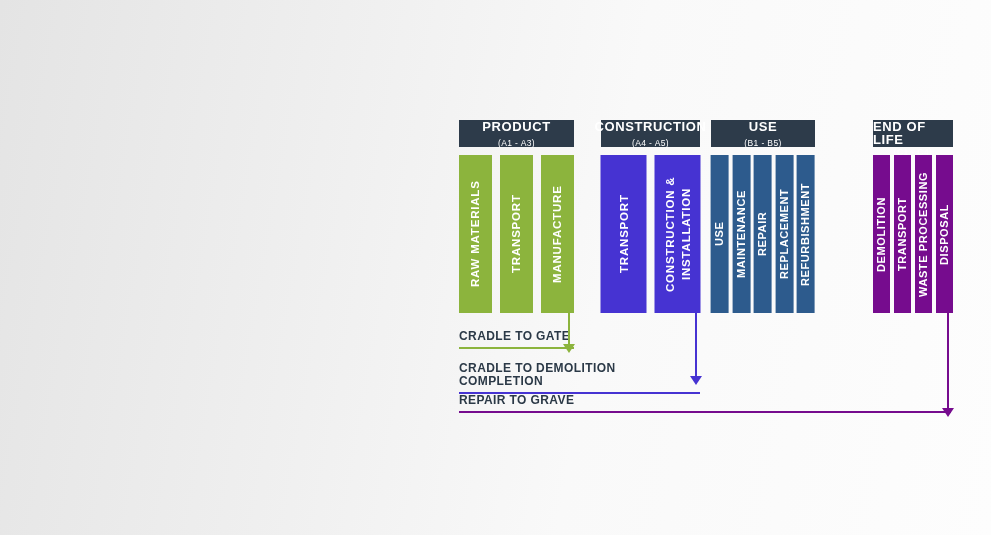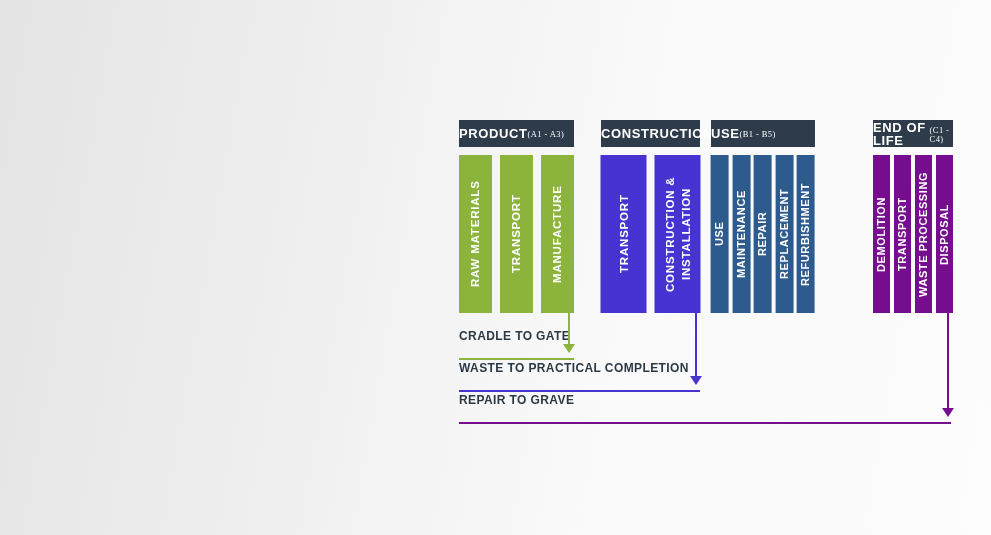--- a/index.html
+++ b/index.html
@@ -24,25 +24,25 @@
   .section{position:absolute;top:120px;}
   .section.product{left:459px;width:115px;}
   .section.construction{left:586px;width:114px;padding-left:15px;}
   .section.use{left:711px;width:104px;}
   .section.eol{left:838px;width:115px;padding-left:35px;}
 
   .sec-header{
     height:27px;
     background:var(--c-header);
     color:#ffffff;
-    display:flex;flex-direction:row;align-items:center;justify-content:flex-start;
+    display:flex;flex-direction:column;align-items:center;justify-content:space-between;
     line-height:1;
   }
   .sec-title{font-size:13px;font-weight:bold;letter-spacing:.6px;}
-  .sec-range{font-size:8.5px;margin-top:2px;letter-spacing:.4px;font-family:Liberation Serif, serif;}
+  .sec-range{font-size:8.5px;margin-top:2px;letter-spacing:.4px;}
 
   .bars{display:flex;margin-top:8px;height:158px;}
   .product .bars,.construction .bars{gap:8px;}
   .use .bars,.eol .bars{gap:4px;}
 
   .bar{
     flex:1;
     color:#ffffff;
     display:flex;align-items:center;justify-content:center;
     writing-mode:vertical-rl;
@@ -59,21 +59,21 @@
   .eol .bar{background:var(--c-eol);font-size:11px;letter-spacing:.6px;}
 
   .milestone-label{
     position:absolute;
     left:459px;
     color:var(--c-label);
     font-size:12px;
     font-weight:bold;
     letter-spacing:.4px;
     line-height:13px;
-    padding-bottom:15px;
+    padding-bottom:4px;
   }
   .m1{top:330px;width:115px;border-bottom:2px solid var(--c-product);}
   .m2{top:362px;width:241px;border-bottom:2px solid var(--c-construction);}
   .m3{top:394px;width:492px;border-bottom:2px solid var(--c-eol);}
 
   .vline{position:absolute;width:2px;}
   .vline.g{left:568px;top:313px;height:33px;background:var(--c-product);}
   .vline.b{left:695px;top:313px;height:65px;background:var(--c-construction);}
   .vline.p{left:947px;top:313px;height:97px;background:var(--c-eol);}
 
@@ -138,21 +138,21 @@
       <div class="bar">TRANSPORT</div>
       <div class="bar">WASTE PROCESSING</div>
       <div class="bar">DISPOSAL</div>
     </div>
   </div>
 
   <div class="milestone-label m1">CRADLE TO GATE</div>
   <div class="vline g"></div>
   <div class="arrowhead g"></div>
 
-  <div class="milestone-label m2">WASTE TO PRACTICAL COMPLETION</div>
+  <div class="milestone-label m2">CRADLE TO DEMOLITION COMPLETION</div>
   <div class="vline b"></div>
   <div class="arrowhead b"></div>
 
   <div class="milestone-label m3">REPAIR TO GRAVE</div>
   <div class="vline p"></div>
   <div class="arrowhead p"></div>
 
 </div>
 
 </body></html>

